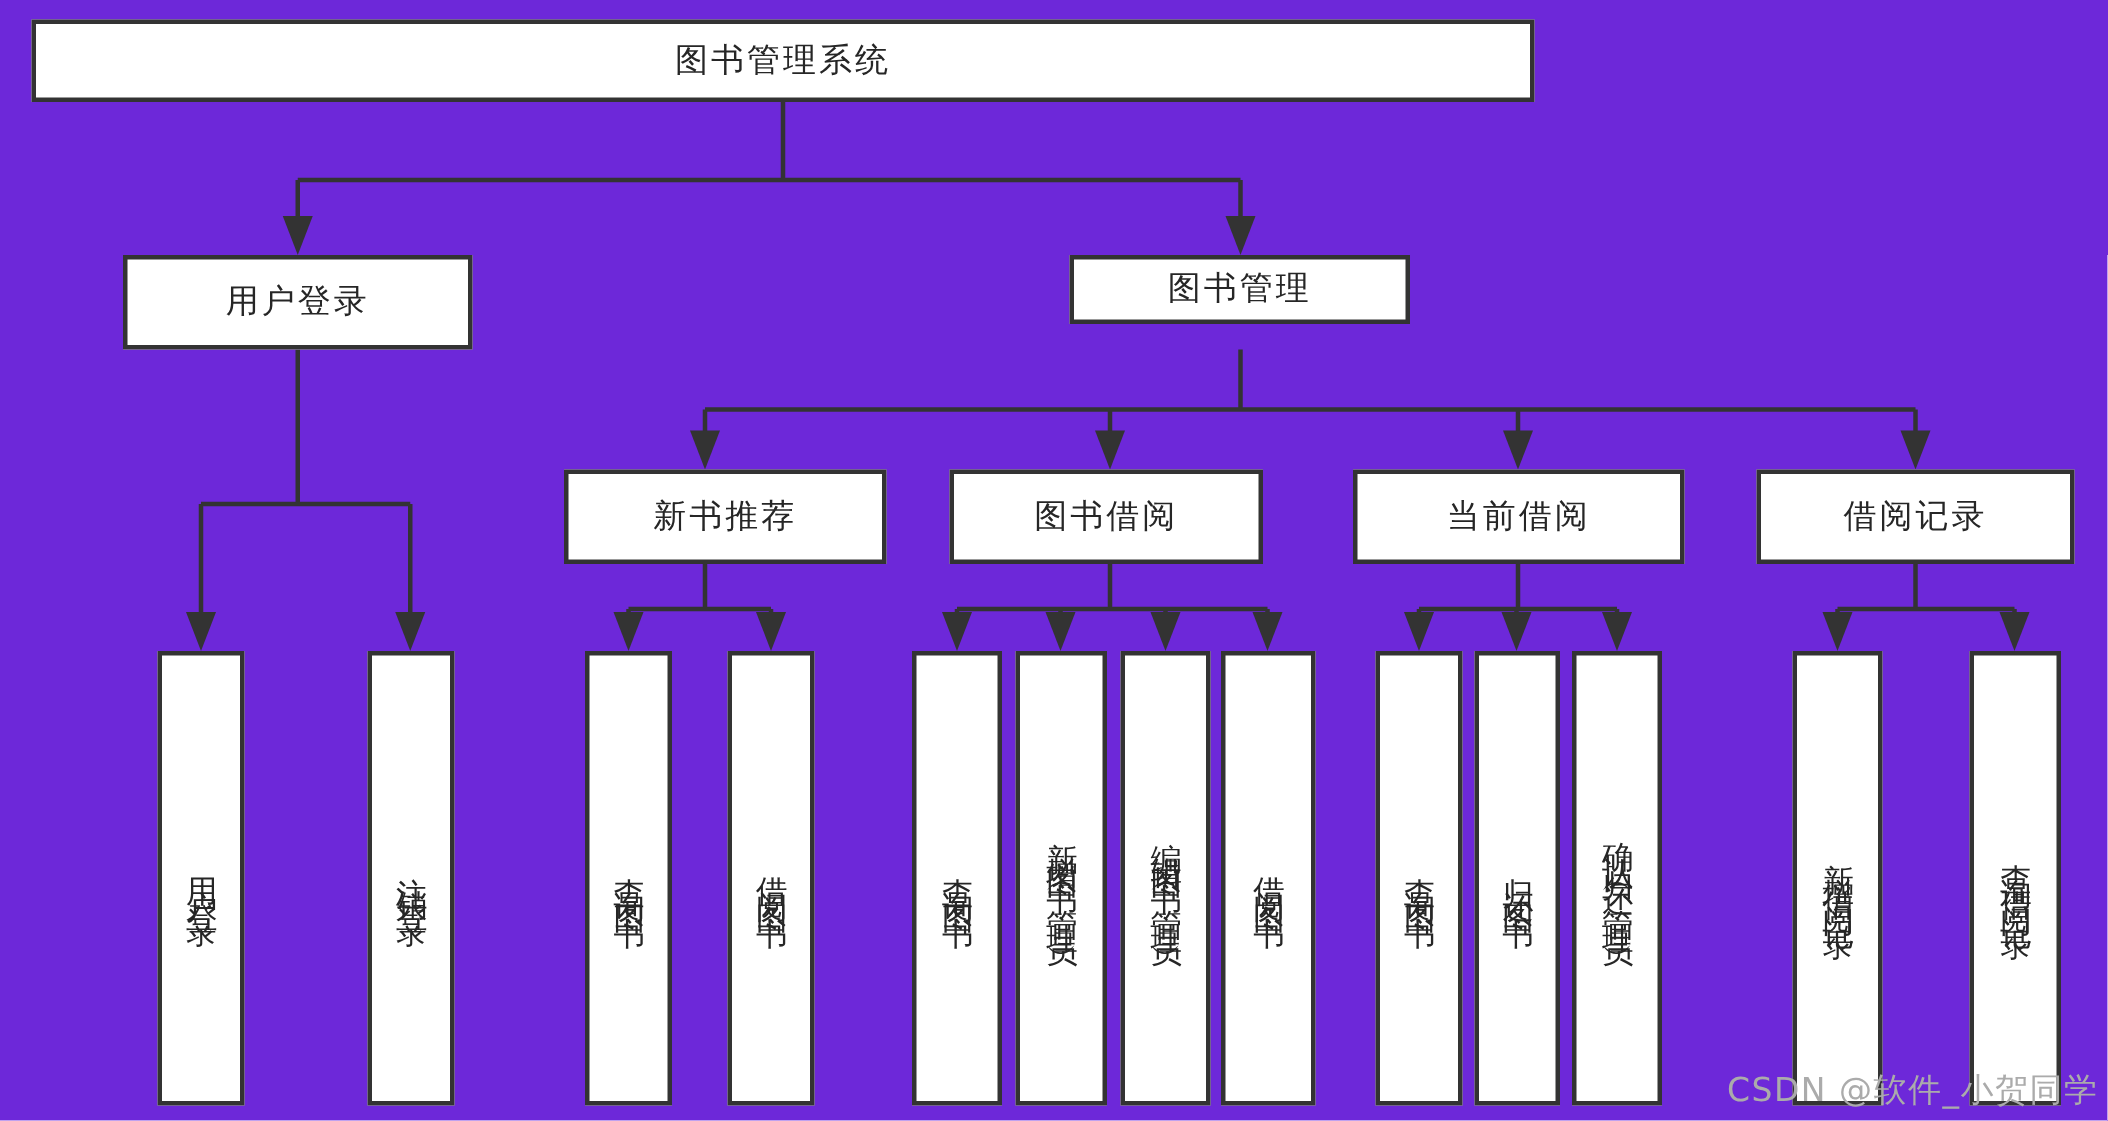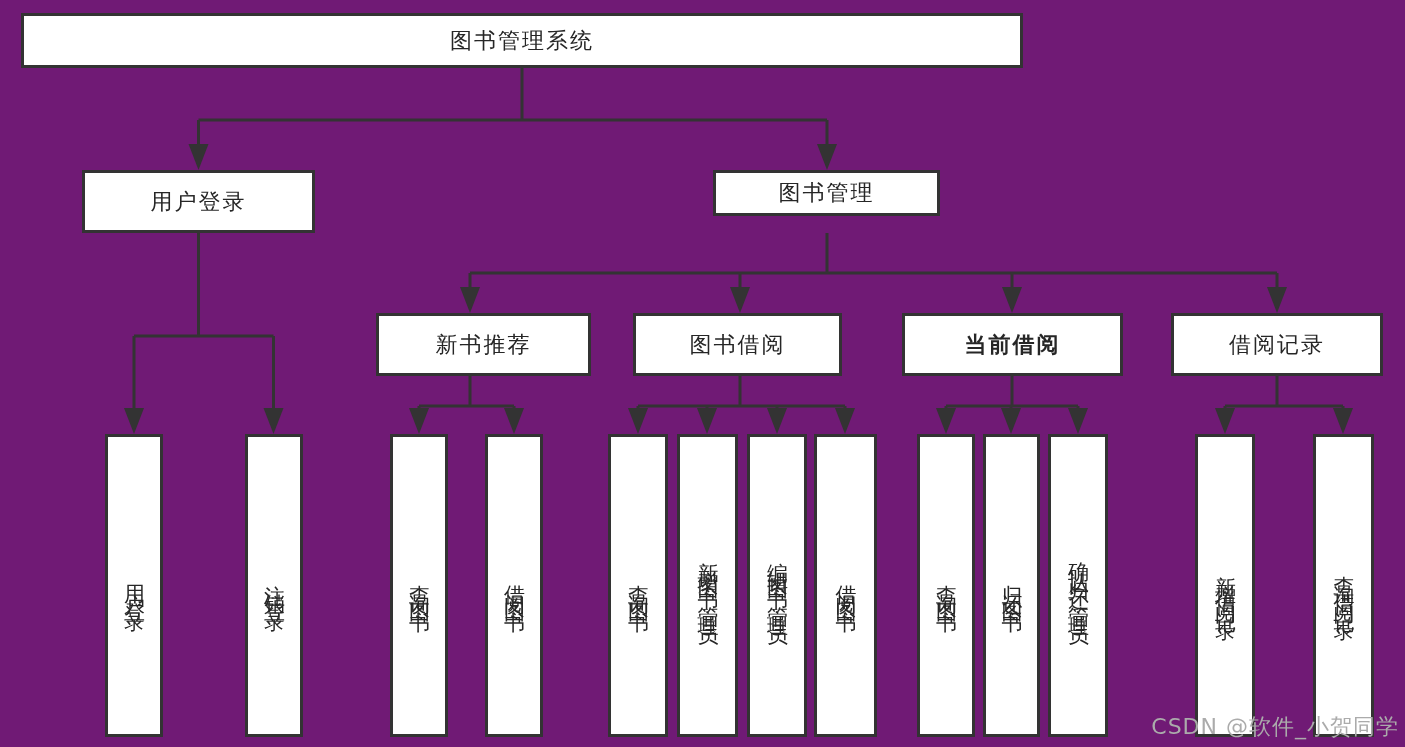--- a/index.html
+++ b/index.html
@@ -1,20 +1,20 @@
 <!DOCTYPE html>
 <html><head>
 <meta charset="utf-8">
 <style>
   html, body { margin: 0; padding: 0; background: #ffffff; }
   .stage {
     position: relative;
     width: 1405px;
     height: 747px;
-    background: #701a75;
+    background: #6d28d9;
     font-family: "DejaVu Sans", "Liberation Sans", sans-serif;
     overflow: hidden;
   }
   svg.connectors {
     position: absolute;
     left: 0; top: 0;
     width: 1405px; height: 747px;
     pointer-events: none;
   }
   .node {
@@ -94,21 +94,21 @@
     </g>
   </svg>
 
   <div class="node" style="left:21px; top:13px; width:1002px; height:55px;">图书管理系统</div>
 
   <div class="node" style="left:82px; top:170px; width:233px; height:63px;">用户登录</div>
   <div class="node" style="left:713px; top:170px; width:227px; height:46px;">图书管理</div>
 
   <div class="node" style="left:376px; top:313px; width:215px; height:63px;">新书推荐</div>
   <div class="node" style="left:633px; top:313px; width:209px; height:63px;">图书借阅</div>
-  <div class="node" style="left:902px; top:313px; width:221px; height:63px;font-weight:bold;">当前借阅</div>
+  <div class="node" style="left:902px; top:313px; width:221px; height:63px;">当前借阅</div>
   <div class="node" style="left:1171px; top:313px; width:212px; height:63px;">借阅记录</div>
 
   <div class="node v" style="left:105px; top:434px; width:58px; height:303px;">用户登录</div>
   <div class="node v" style="left:245px; top:434px; width:58px; height:303px;">注销登录</div>
 
   <div class="node v" style="left:390px; top:434px; width:58px; height:303px;">查询图书</div>
   <div class="node v" style="left:485px; top:434px; width:58px; height:303px;">借阅图书</div>
 
   <div class="node v" style="left:608px; top:434px; width:60px; height:303px;">查询图书</div>
   <div class="node v" style="left:677px; top:434px; width:61px; height:303px;">新增图书（管理员）</div>

